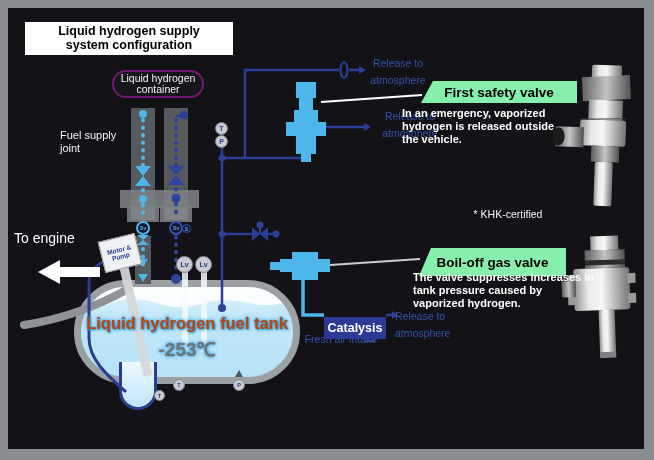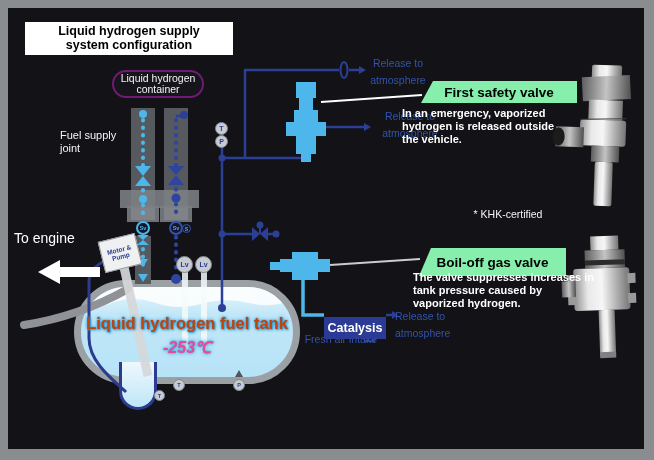--- a/index.html
+++ b/index.html
@@ -34,22 +34,22 @@
   #bog-desc{left:405px;top:263px;width:182px;}
   #khk-note{left:445px;top:156px;width:110px;color:#f2f4f6;font-size:10.5px;text-align:center;margin-top:44px;}
   
   #catalysis-box{left:316px;top:297px;width:62px;height:22px;background:#2b3a94;color:#fff;
     font-weight:bold;font-size:12.5px;display:flex;align-items:center;justify-content:center;margin-top:12px;}
   
   #tank{left:66px;top:272px;width:226px;height:104px;border:7px solid #9ba0a5;border-radius:52px;
     background:linear-gradient(to bottom,#e9f6fc 0%,#c2e7f8 30%,#b7e3f7 100%);box-sizing:border-box;overflow:hidden;}
   #tank-title{left:70px;top:306px;width:218px;text-align:center;color:#c2410c;font-weight:bold;font-size:16.5px;
     text-shadow:0 0 2px #2da0d8,0 0 4px #2da0d8,1px 1px 2px #2da0d8;}
-  #tank-temp{left:70px;top:328px;width:218px;text-align:center;color:#ec4899;font-weight:bold;font-size:16px;
-    text-shadow:0 0 2px #2da0d8,0 0 4px #2da0d8;font-style:italic;}
+  #tank-temp{left:70px;top:328px;width:218px;text-align:center;color:#737373;font-weight:bold;font-size:19px;
+    text-shadow:0 0 2px #2da0d8,0 0 4px #2da0d8;}
   #sump{left:111px;top:354px;width:38px;height:48px;border:3px solid #2b3c90;border-top:none;
     border-radius:0 0 19px 19px;background:linear-gradient(to bottom,#eef8fd,#bfe6f8);box-sizing:border-box;}
   
   .circ{border-radius:50%;background:#c8ccd2;border:1px solid #81868c;color:#2b3c90;
     display:flex;align-items:center;justify-content:center;font-weight:bold;box-sizing:border-box;}
   #sens-t{left:207px;top:114px;width:13px;height:13px;font-size:7px;}
   #sens-p{left:207px;top:127px;width:13px;height:13px;font-size:7px;}
   #lv1{left:168px;top:248px;width:17px;height:17px;font-size:7px;}
   #lv2{left:187px;top:248px;width:17px;height:17px;font-size:7px;}
   .sv{background:#10192e;border:2px solid #4db6ea;color:#4db6ea;}

